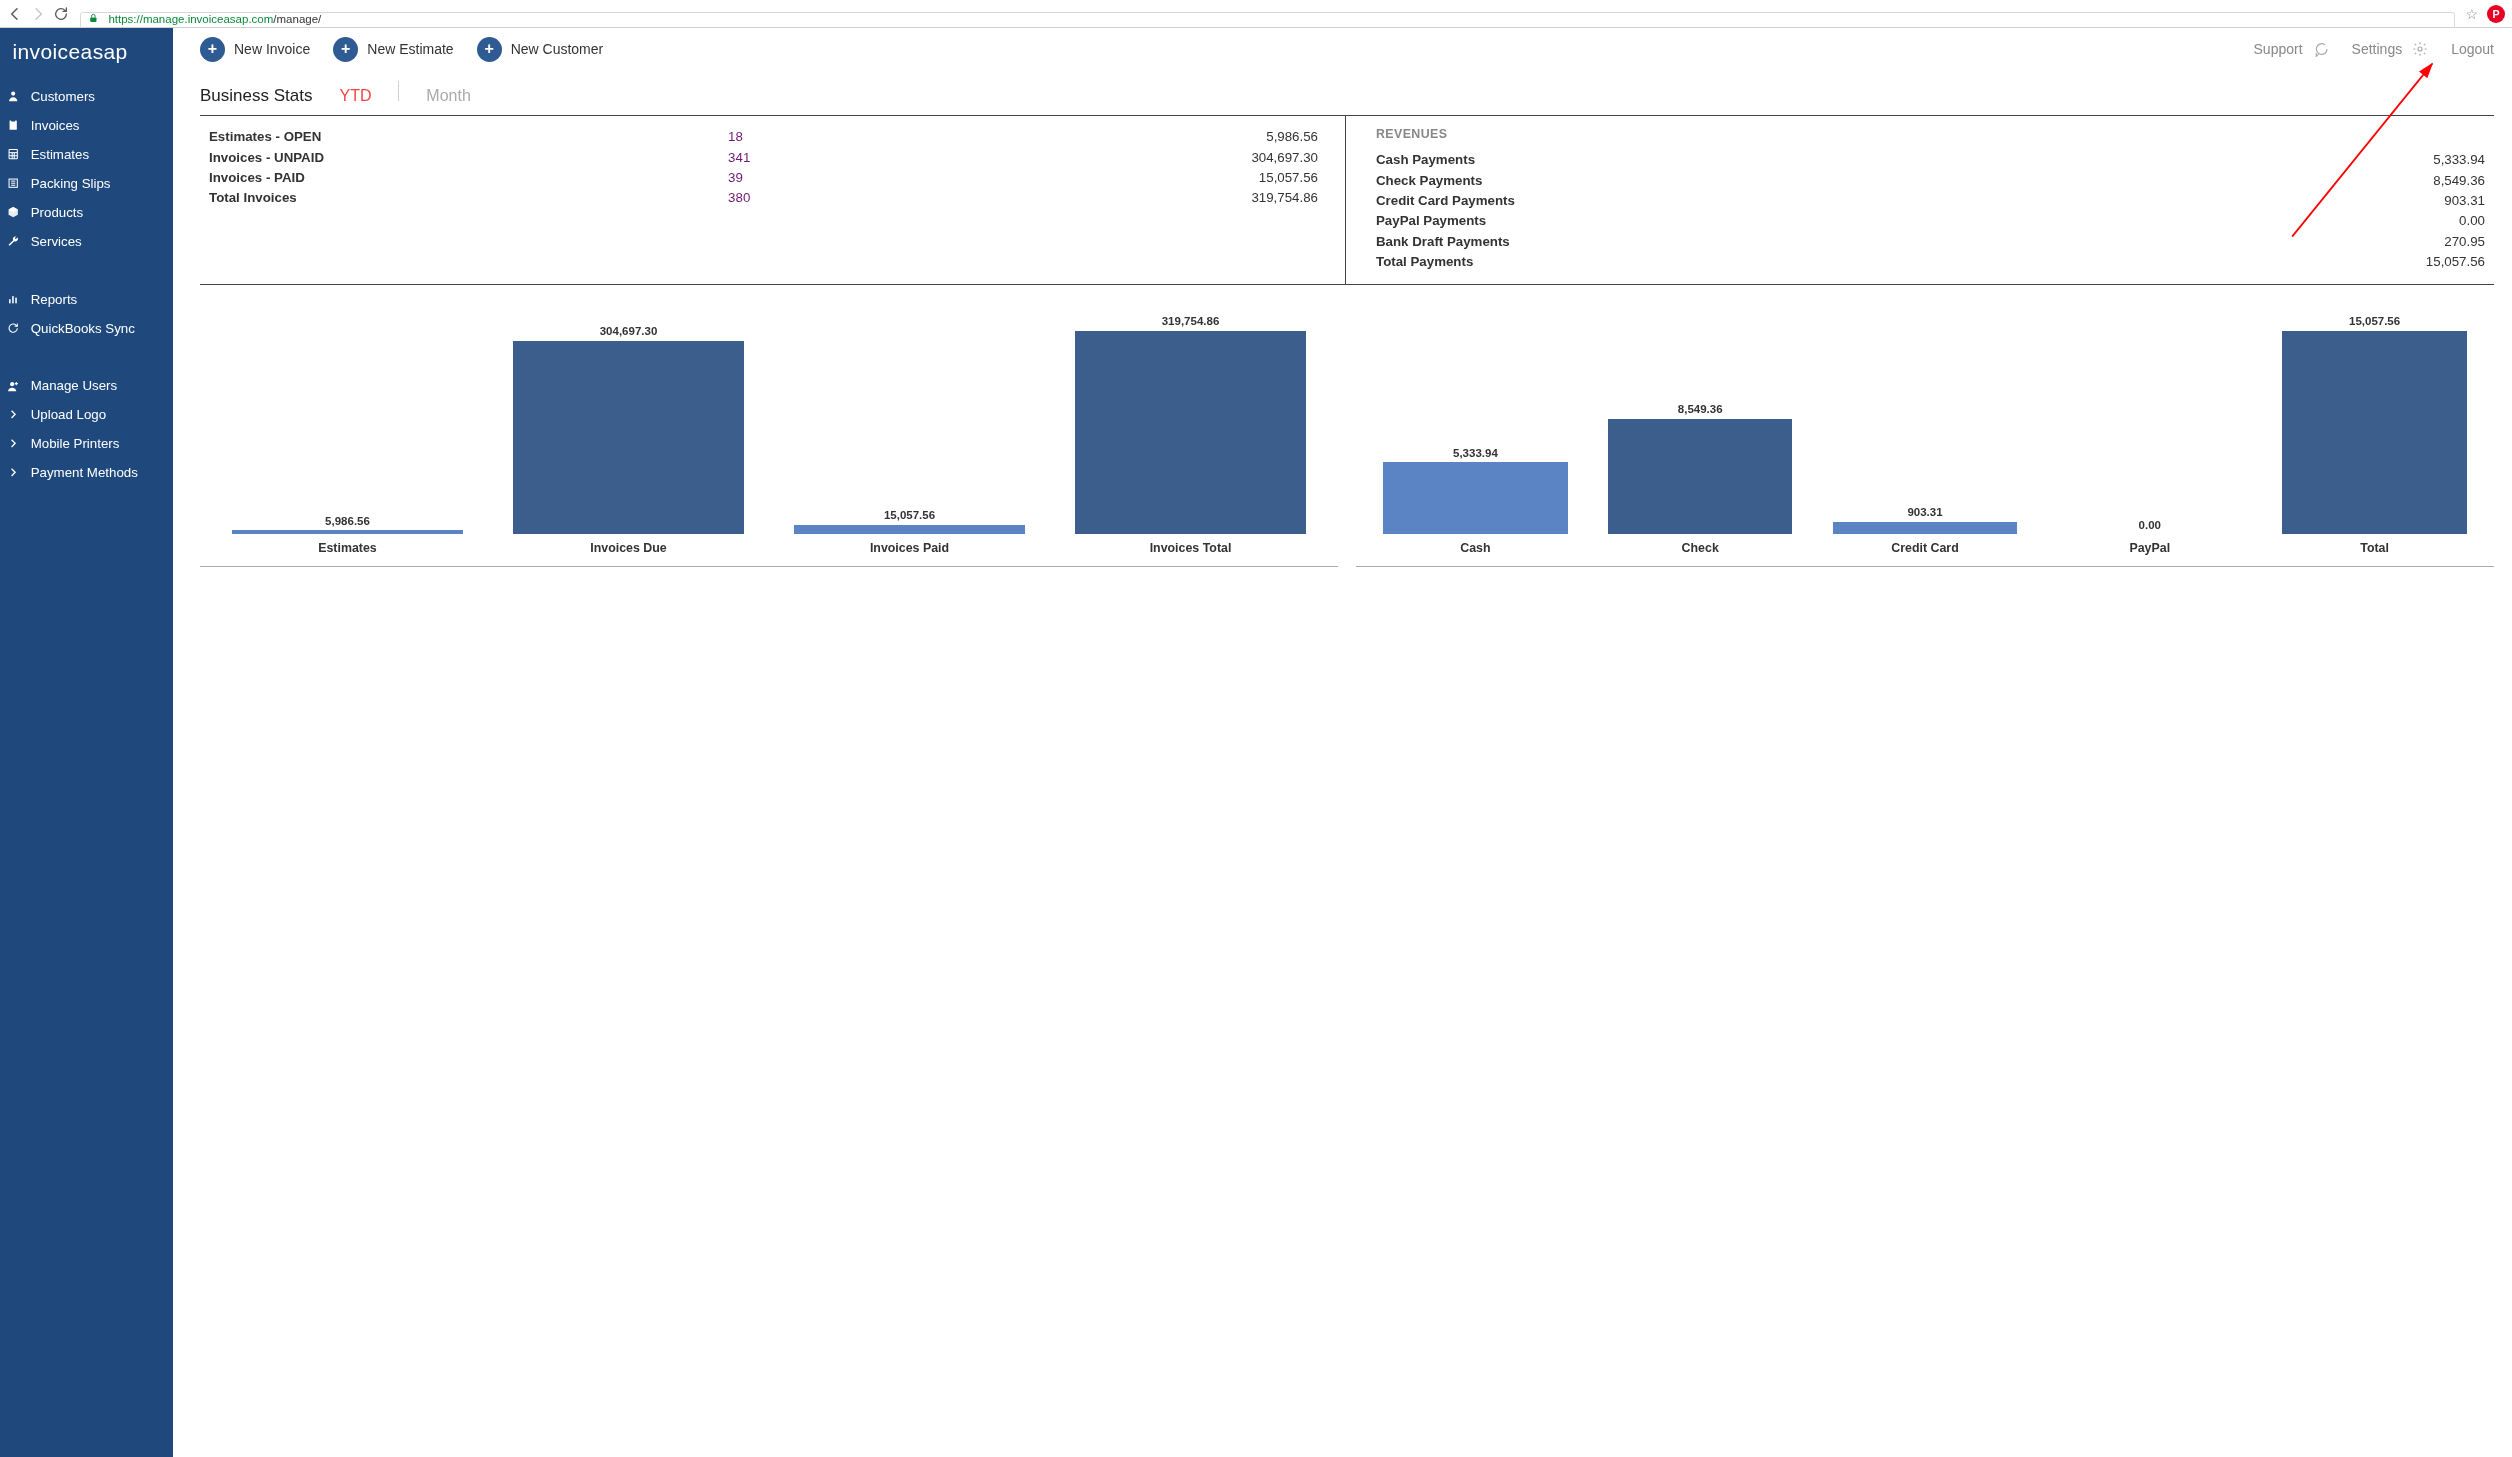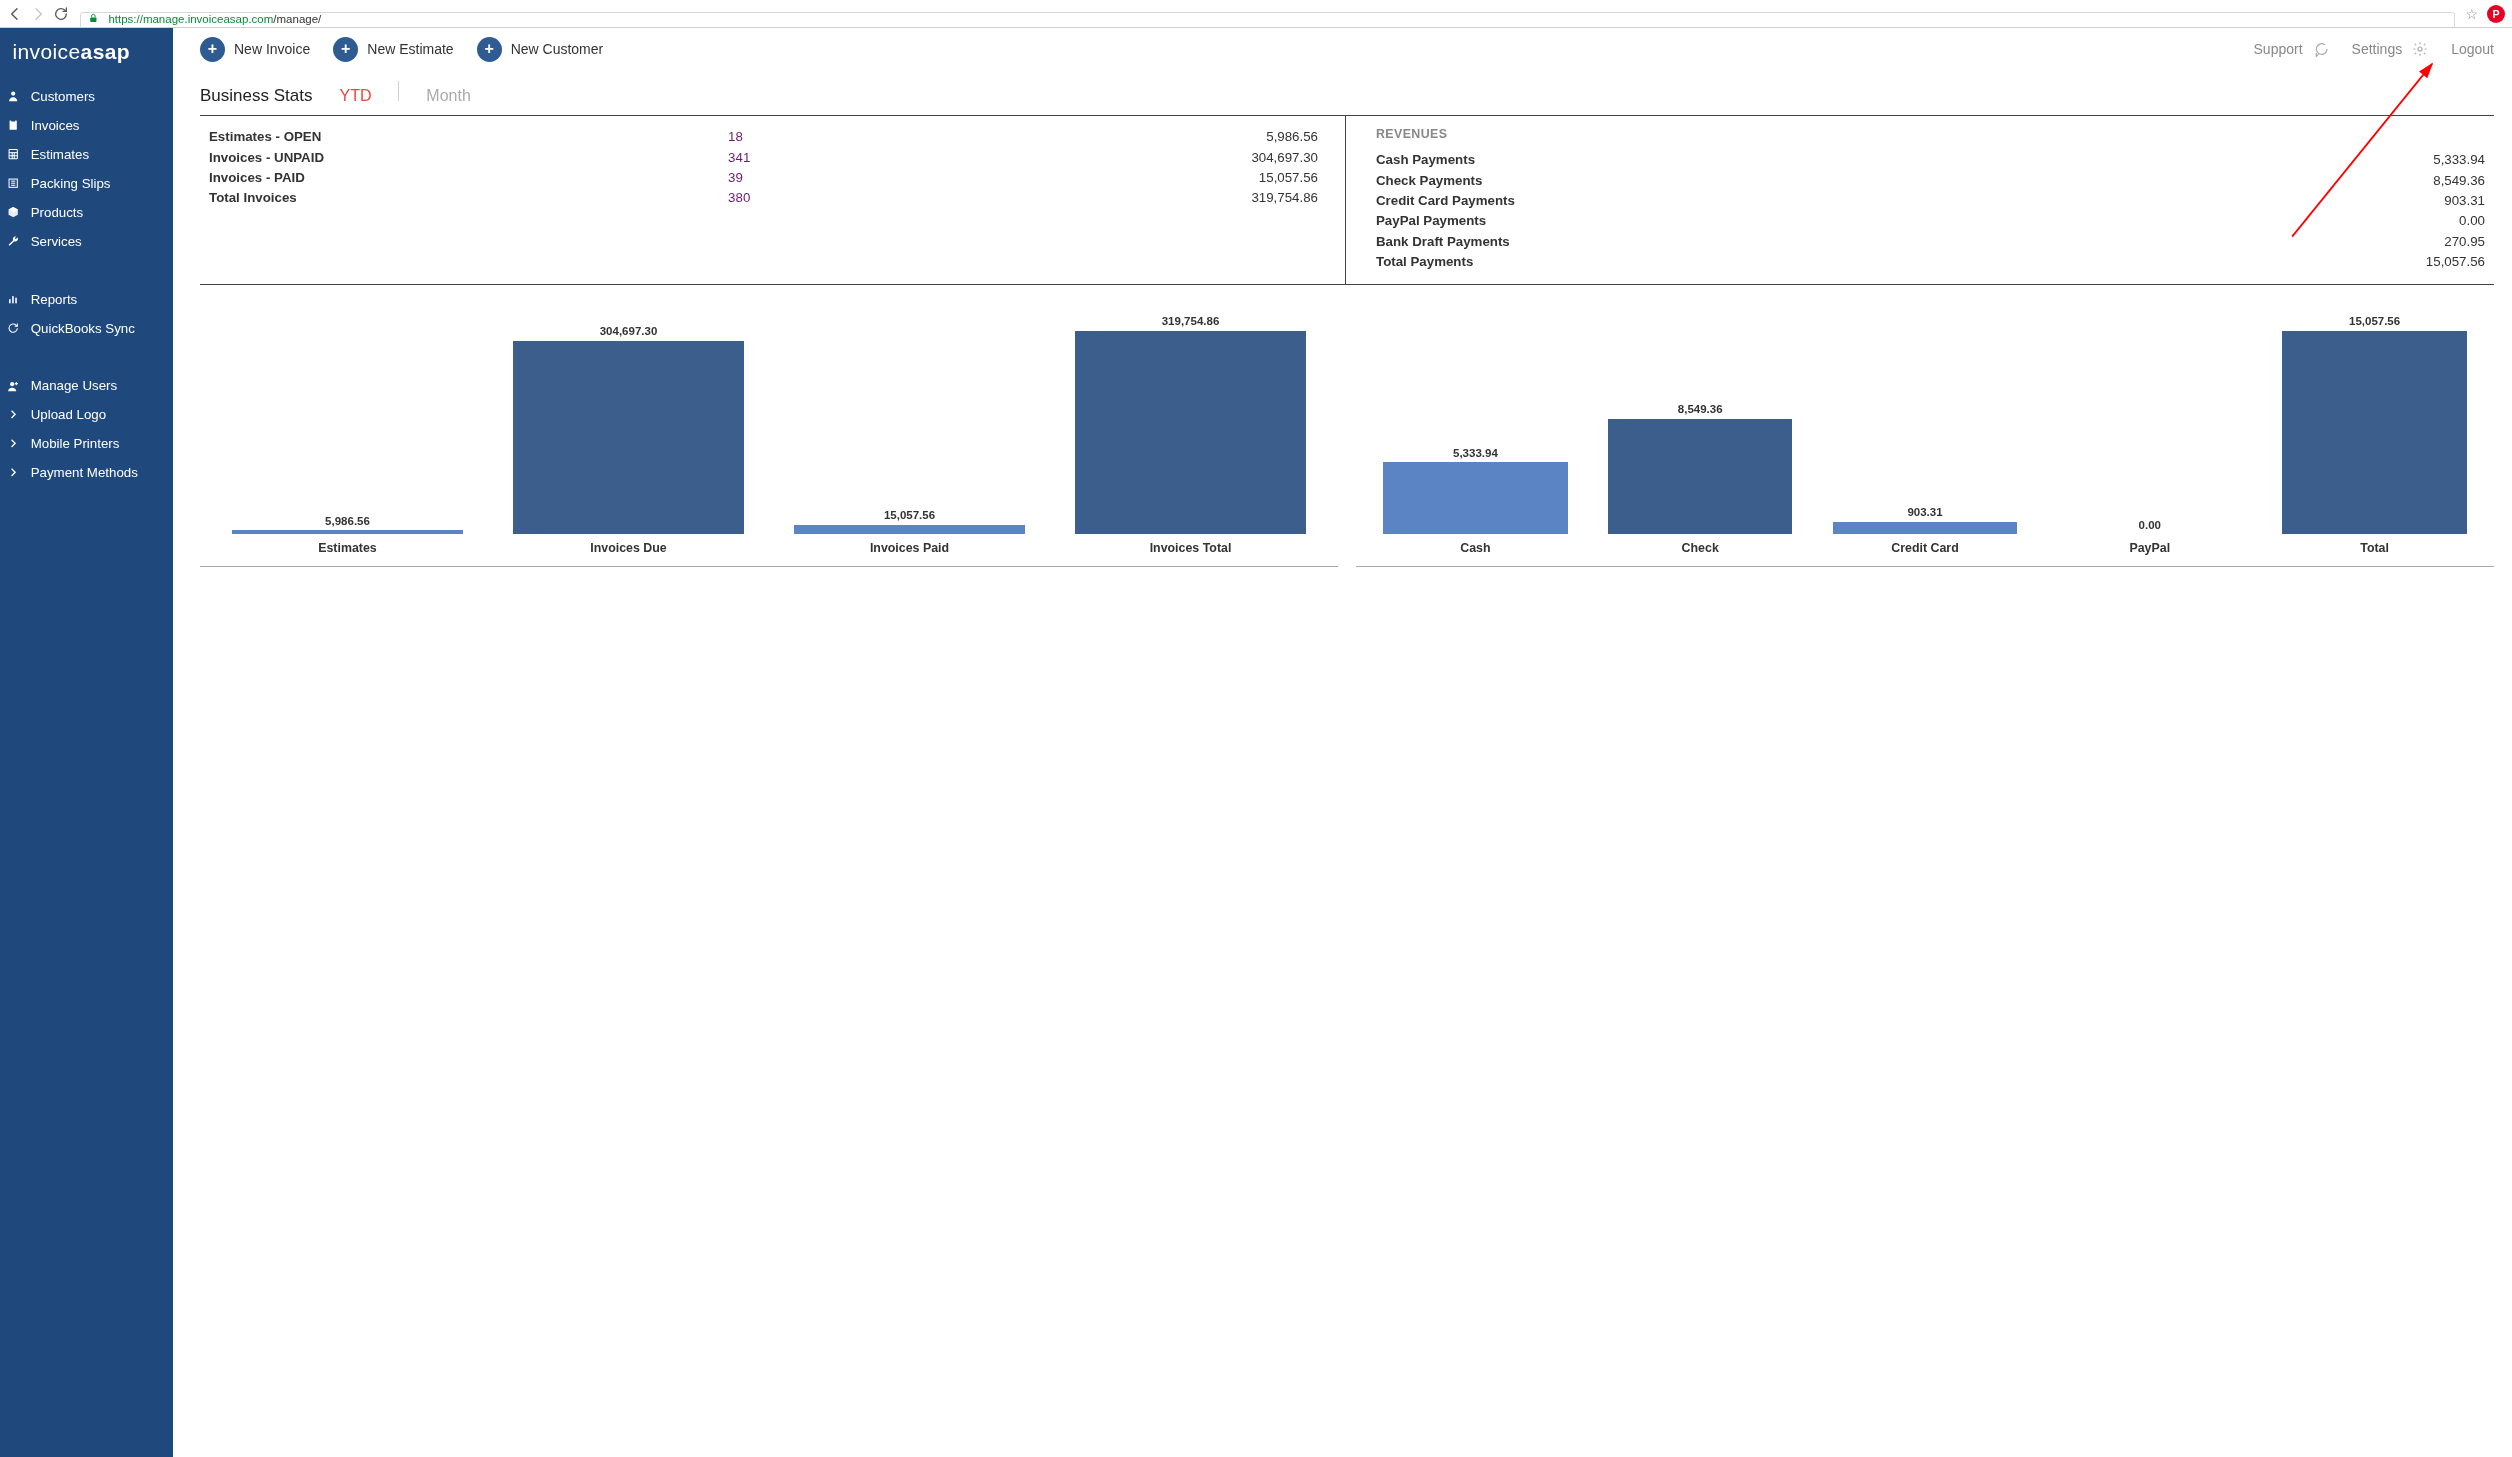--- a/index.html
+++ b/index.html
@@ -19,21 +19,21 @@
     .star-icon { color: #888; font-size: 14px; }
     .pin-badge { width: 18px; height: 18px; background: #e60023; border-radius: 50%; display: flex; align-items: center; justify-content: center; color: #fff; font-weight: bold; font-size: 10.7px; }
 
     
     .app { display: flex; height: calc(100vh - 28px); }
 
     
     .sidebar { width: 173px; background: #1f497d; color: #fff; flex-shrink: 0; display: flex; flex-direction: column; }
     .logo { padding: 12.4px 10.7px 12.4px 12.4px; font-size: 21px; letter-spacing: 0.4px; }
     .logo-thin { font-weight: 200; }
-    .logo-bold { font-weight: 700; }
+    .logo-bold { font-weight: 400; }
     .nav-list { list-style: none; padding: 5.3px 0; }
     .nav-item { display: flex; align-items: center; gap: 10.7px; padding: 7px 6px; cursor: pointer; font-size: 13.3px; }
     .nav-icon { width: 14px; text-align: center; display: inline-flex; justify-content: center; }
     .nav-sep { height: 18px; }
 
     
     .main { flex: 1; background: #fff; padding: 7px 18px 0 27px; overflow: auto; position: relative; }
     .toolbar { display: flex; align-items: center; gap: 23px; padding: 1.8px 0 9px; }
     .new-btn { display: flex; align-items: center; gap: 9px; cursor: pointer; font-size: 14px; color: #333; }
     .plus-circle { width: 25px; height: 25px; border-radius: 50%; background: #2f5b93; color: #fff; display: flex; align-items: center; justify-content: center; font-size: 16px; font-weight: bold; }

